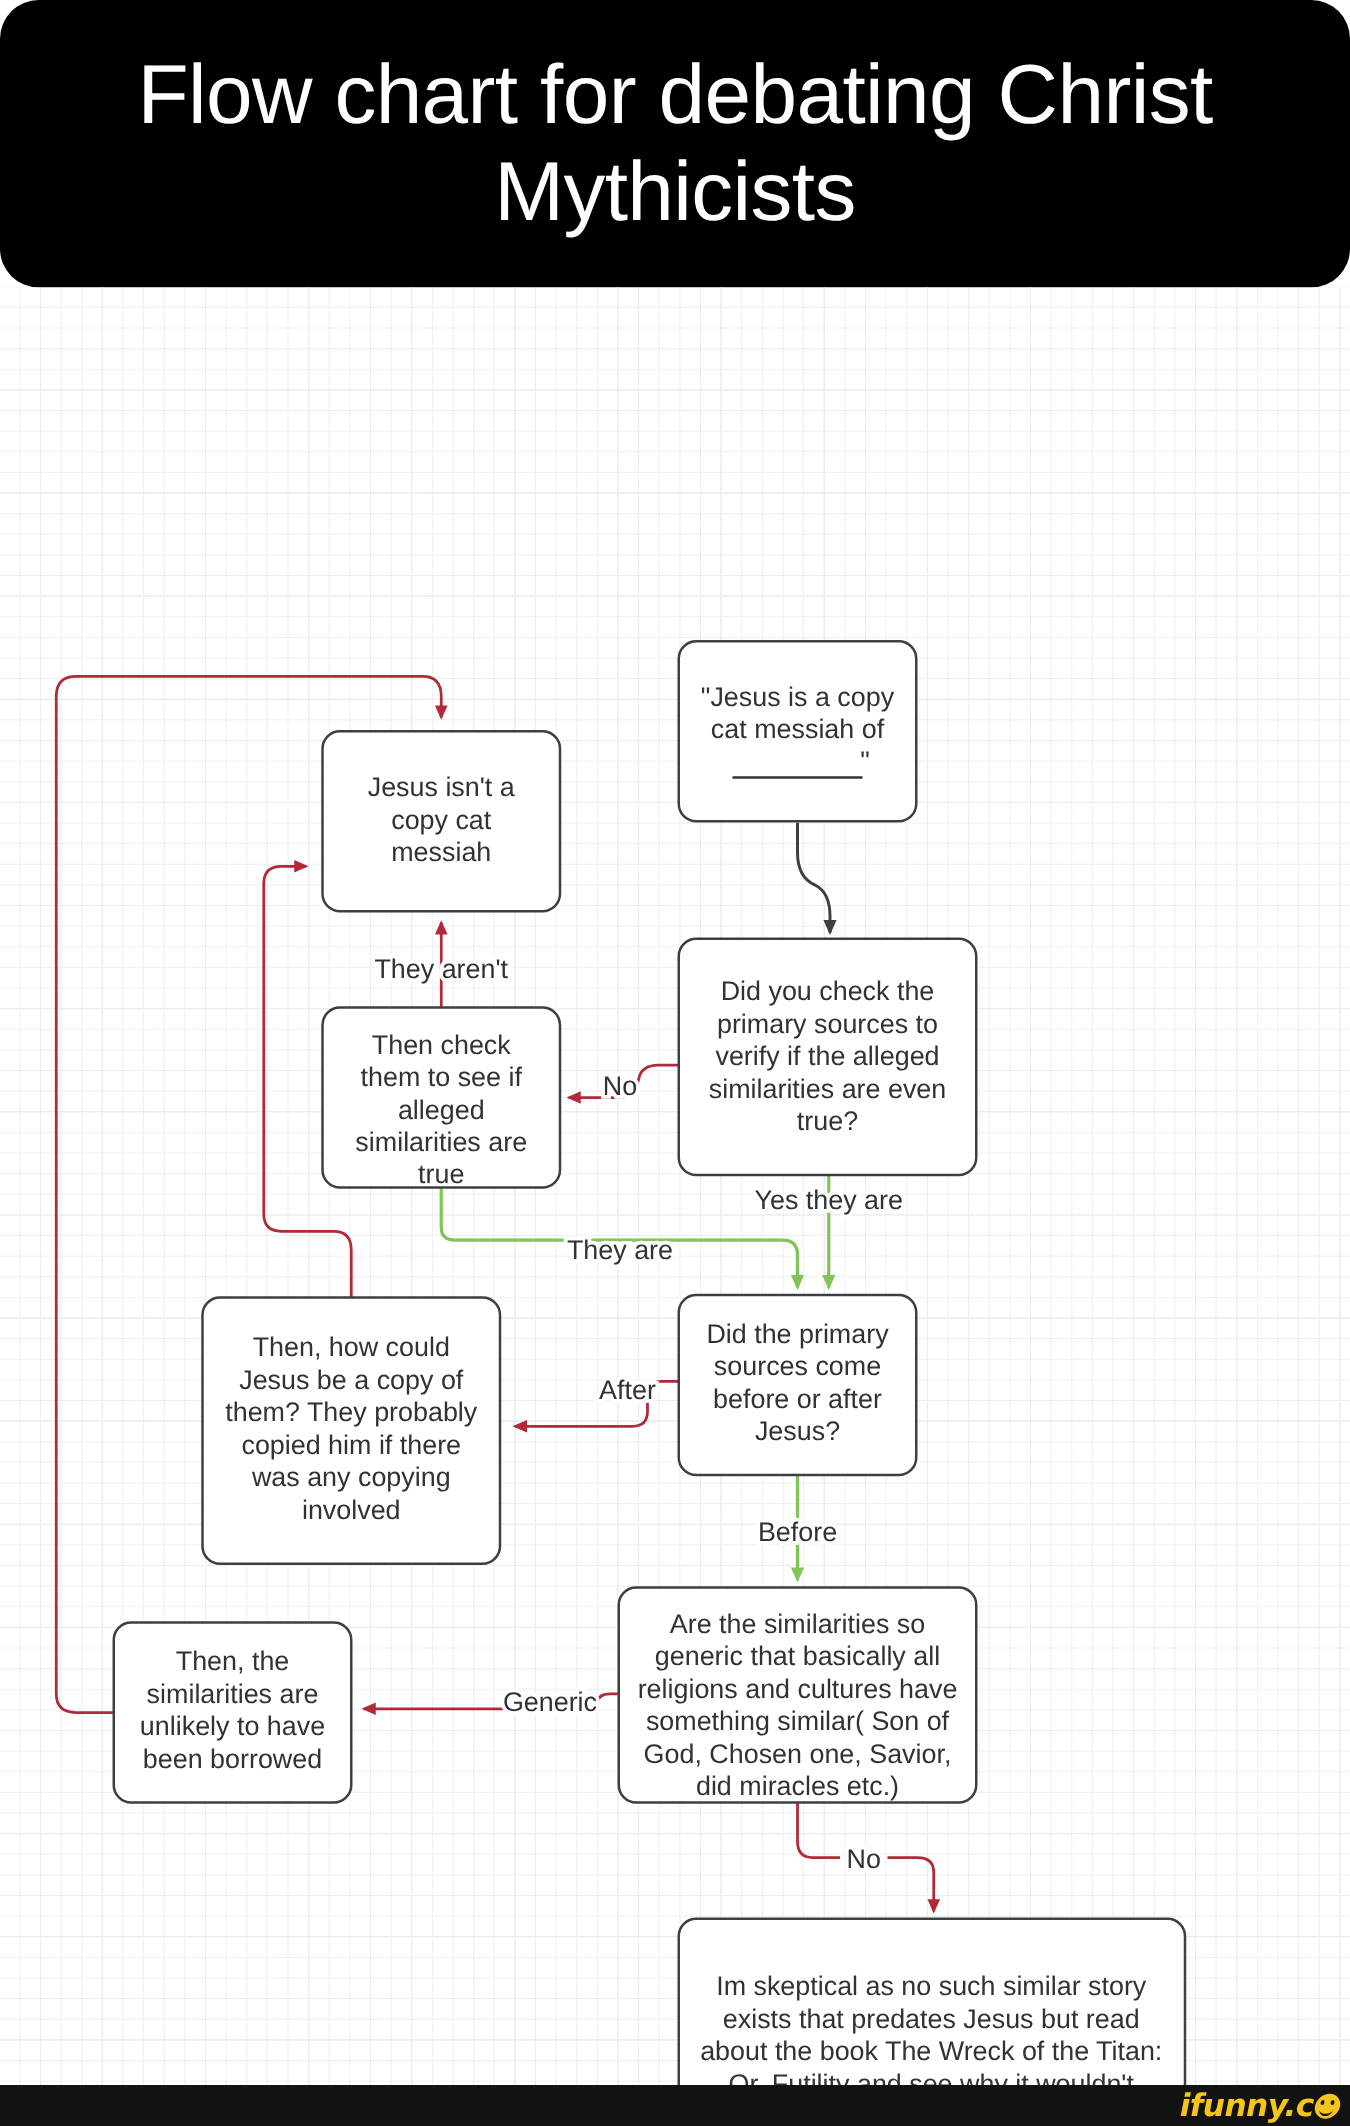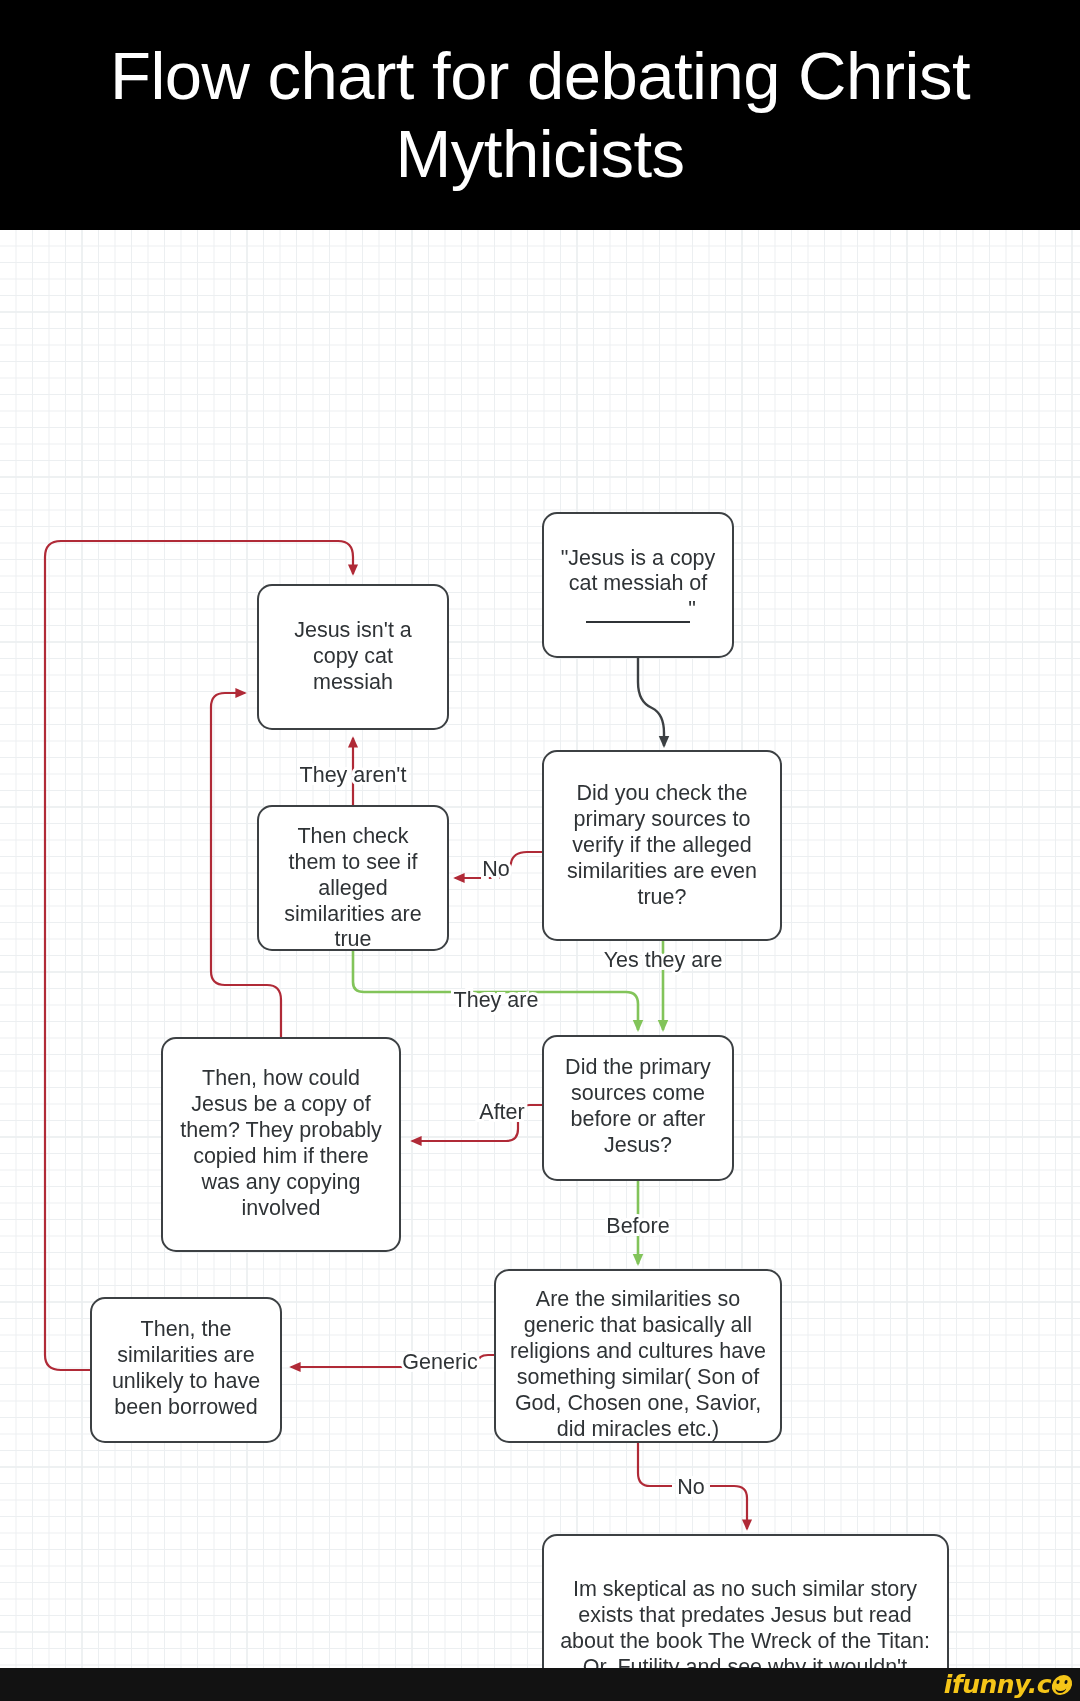--- a/index.html
+++ b/index.html
@@ -14,20 +14,21 @@
     position: relative;
   }
   .header {
     width: 1080px;
     height: 230px;
     background: #000000;
     display: flex;
     align-items: center;
     justify-content: center;
     padding: 0 40px;
+    border-radius: 31px;
   }
   .header-title {
     color: #ffffff;
     font-size: 67px;
     line-height: 1.16;
     text-align: center;
     font-weight: 400;
     letter-spacing: -0.5px;
   }
   .canvas {

